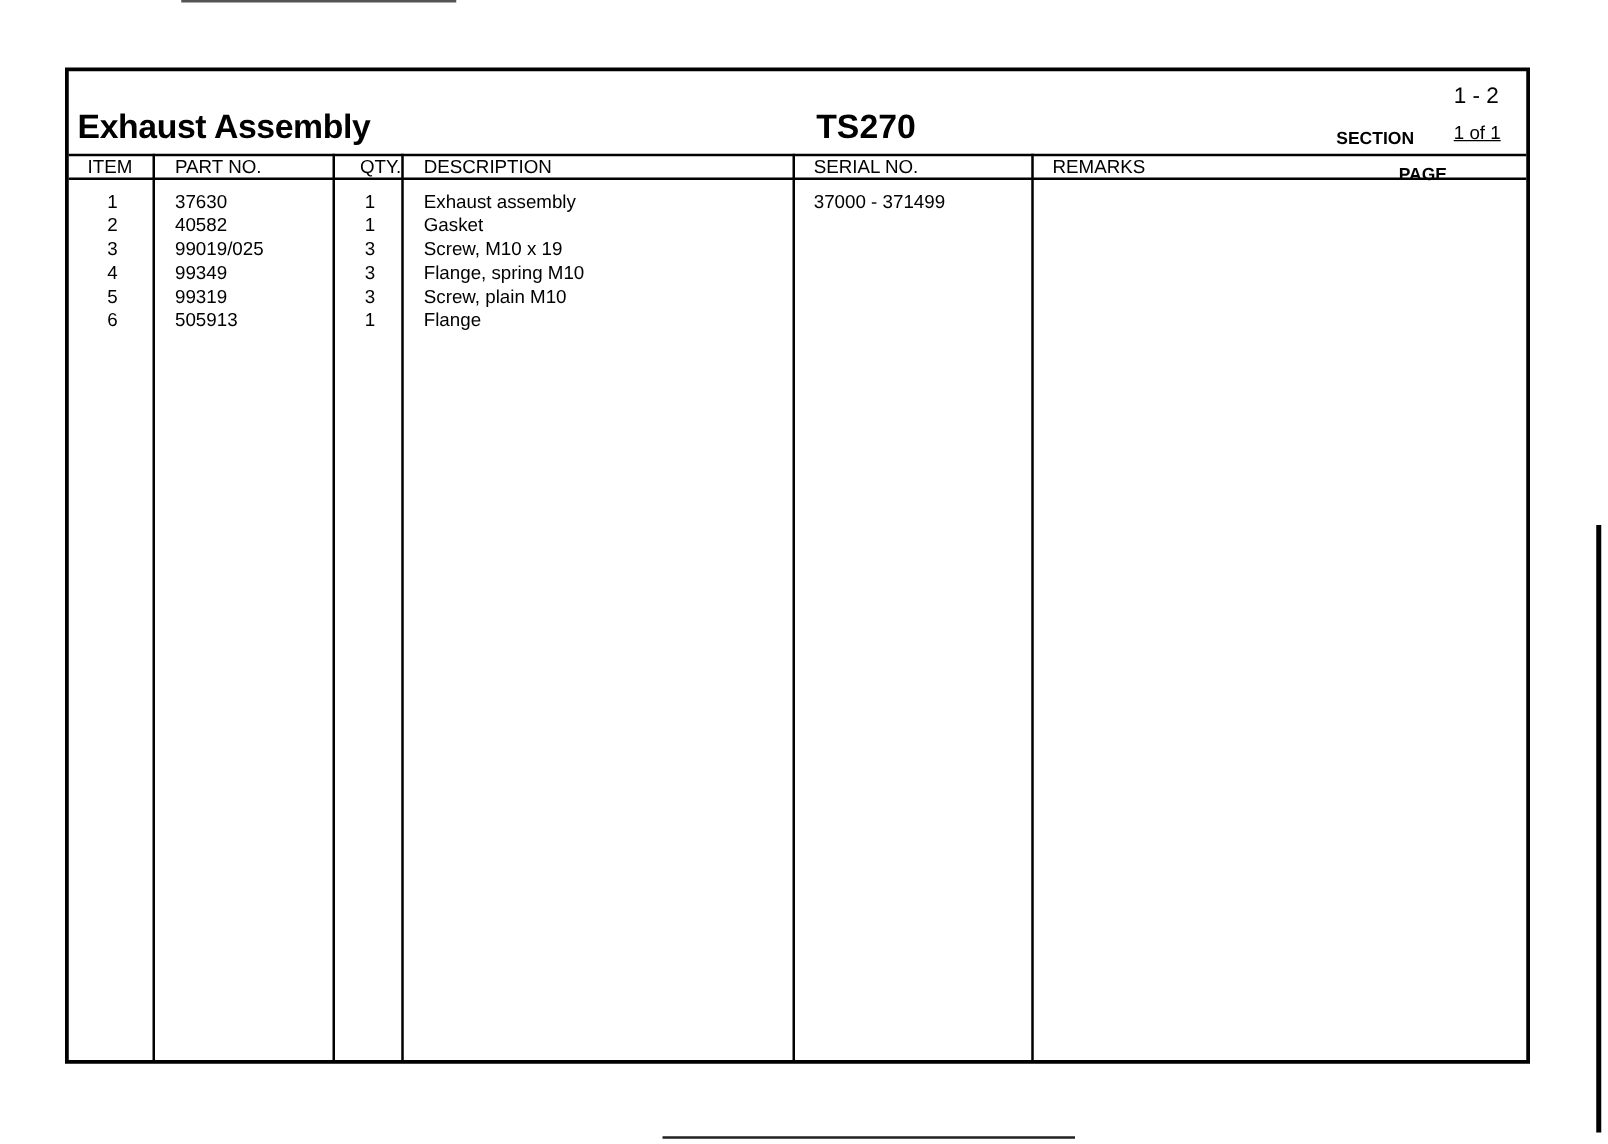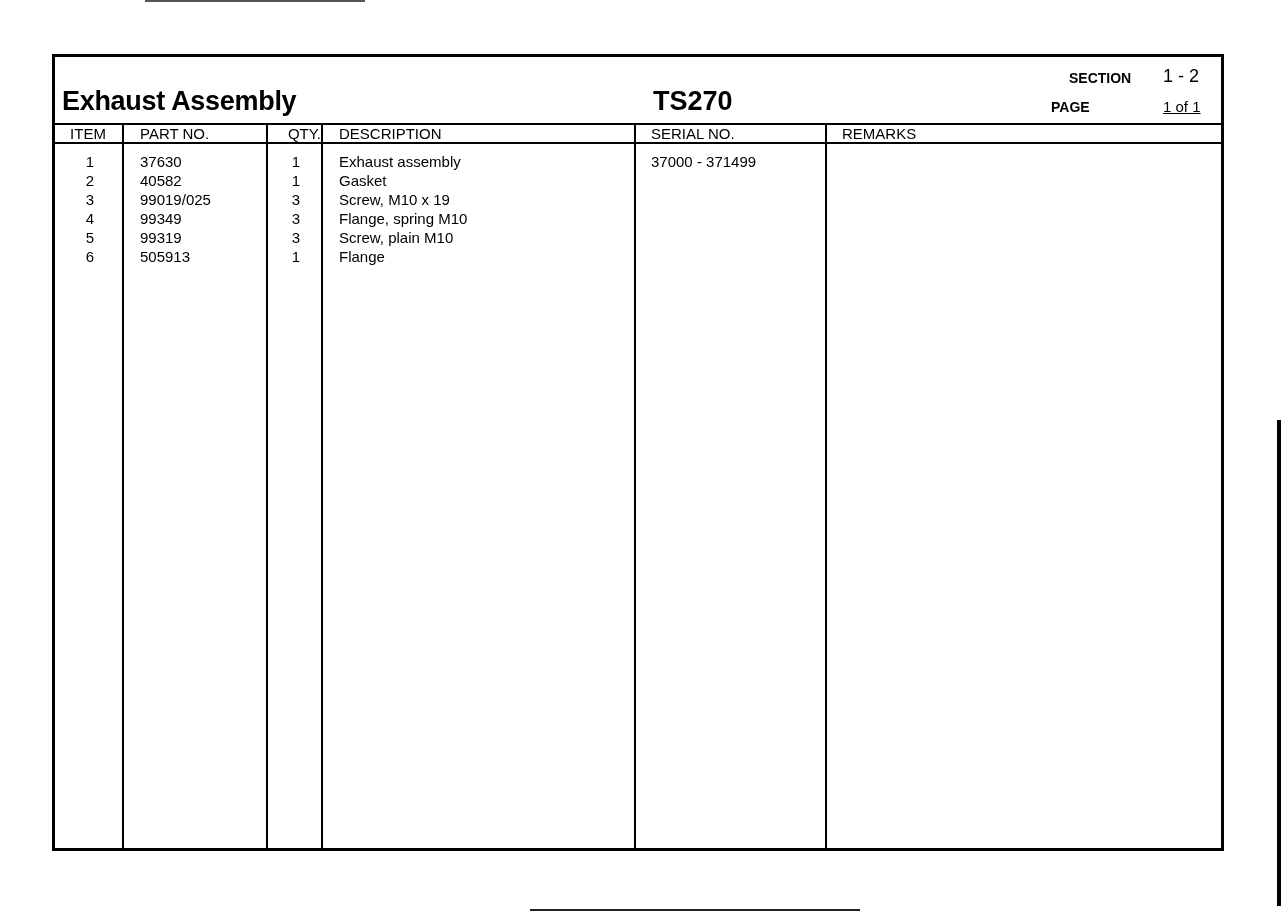--- a/index.html
+++ b/index.html
@@ -53,23 +53,24 @@
       left: 598px; top: 29px;
       font-size: 27px;
       font-weight: bold;
       white-space: nowrap;
     }
     .meta-label {
       position: absolute;
       font-size: 14px;
       font-weight: bold;
       white-space: nowrap;
+      margin-top: 32px;
     }
     .meta-section-label { left: 1014px; top: 13px; }
-    .meta-page-label { left: 996px; top: 42px; }
+    .meta-page-label { left: 1064px; top: 42px; }
     .meta-section-val {
       position: absolute;
       left: 1108px; top: 9px;
       font-size: 18px;
       font-weight: normal;
       white-space: nowrap;
     }
     .meta-page-val {
       position: absolute;
       left: 1108px; top: 41px;

